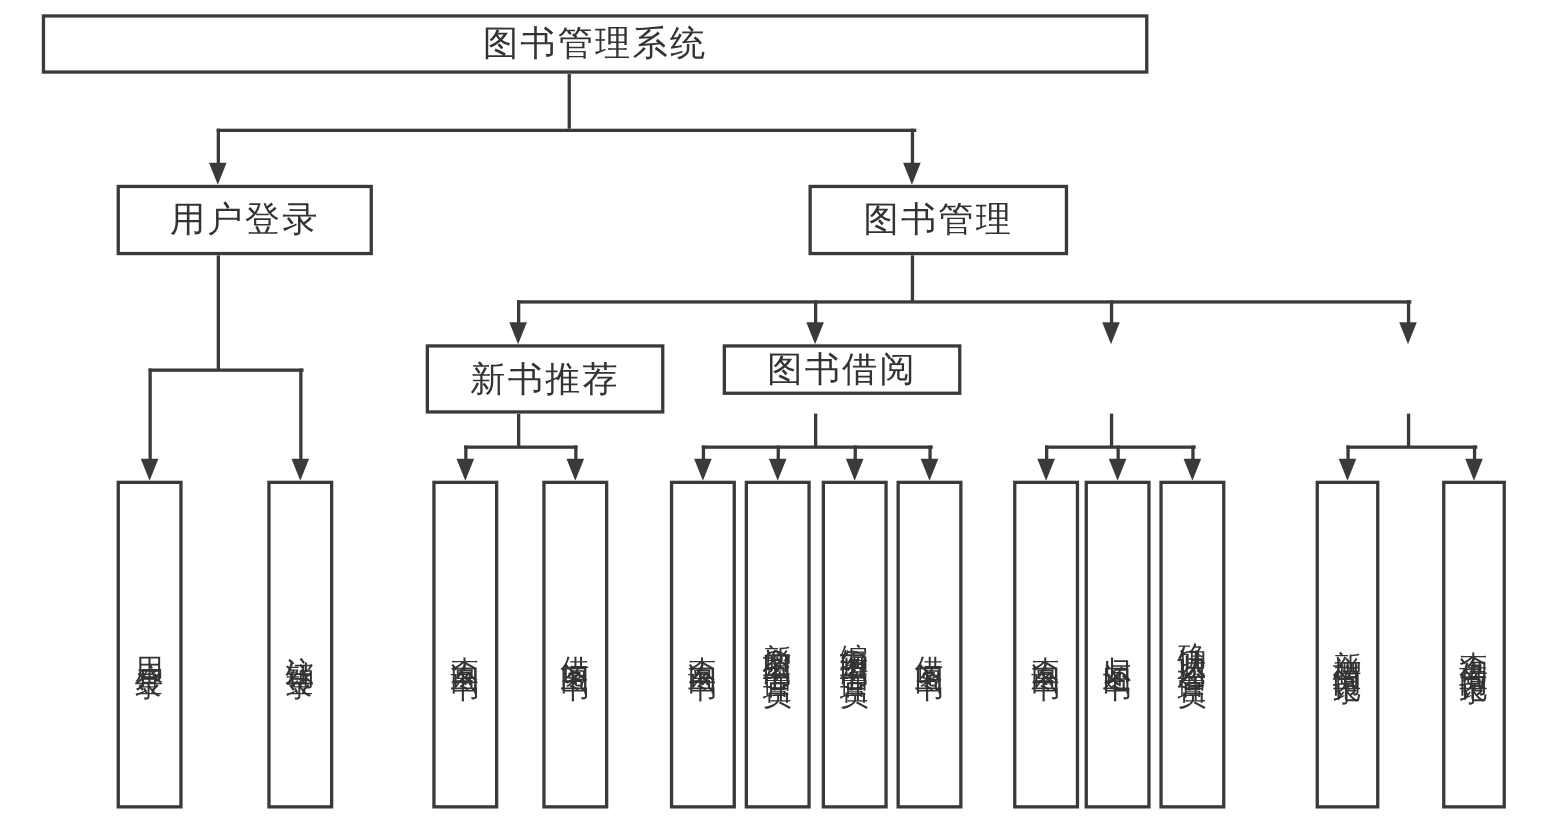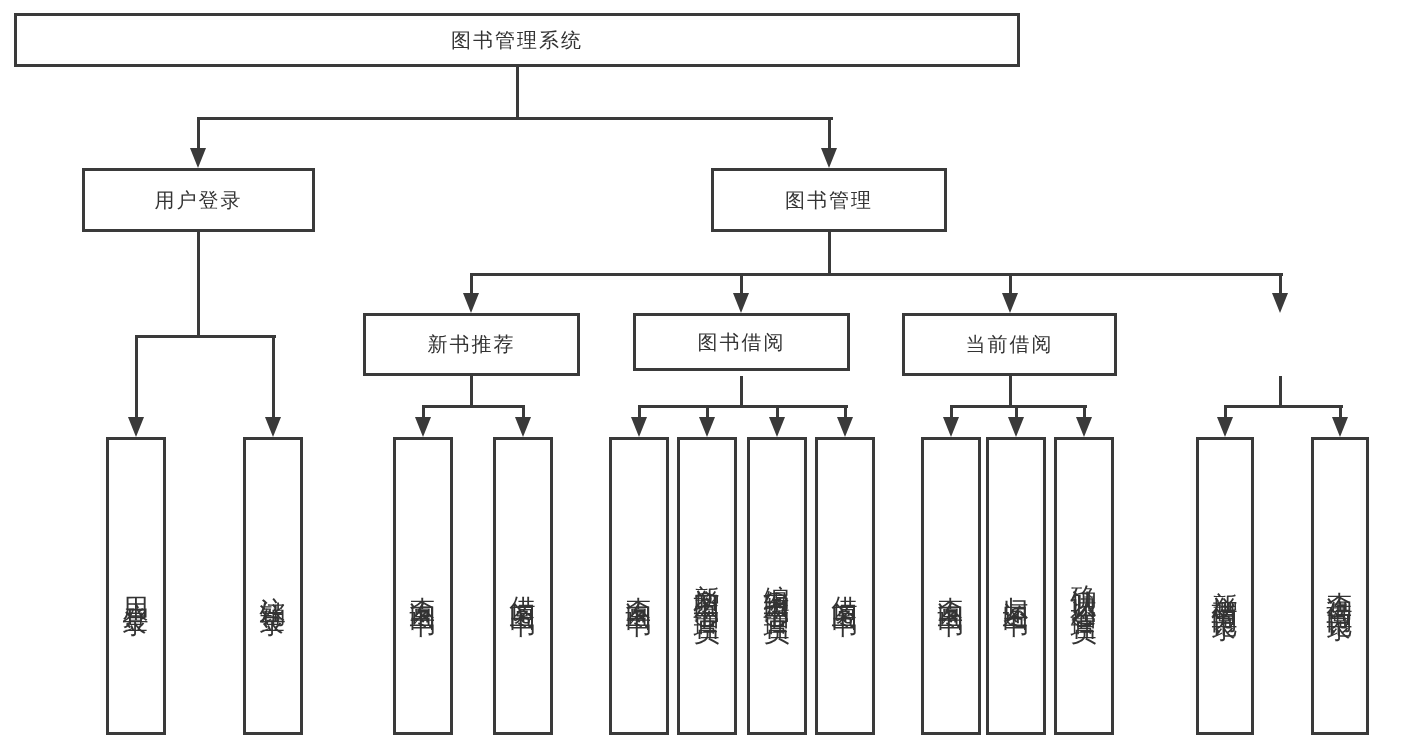--- a/index.html
+++ b/index.html
@@ -20,23 +20,24 @@
     position:absolute;
     box-sizing:border-box;
     border:3px solid var(--line);
     background:var(--bg);
     color:var(--text);
     display:flex;
     align-items:center;
     justify-content:center;
   }
   .hbox{
-    font-size:20px;
+    font-size:32px;
     letter-spacing:2px;
     white-space:nowrap;
+    margin-left:24px;
   }
   .vbox{
     writing-mode:vertical-rl;
     text-orientation:mixed;
     font-size:26px;
     letter-spacing:5px;
     line-height:1;
   }
   .cline{
     position:absolute;
@@ -119,22 +120,21 @@
       <div class="arrow" style="left: 1217px; top: 417px;"></div>
       <div class="arrow" style="left: 1332px; top: 417px;"></div>
     </div>
 
   <div class="node hbox" style="left:14px;top:13px;width:1006px;height:54px">图书管理系统</div>
 
   <div class="node hbox" style="left:82px;top:168px;width:233px;height:64px">用户登录</div>
   <div class="node hbox" style="left:363px;top:313px;width:217px;height:63px">新书推荐</div>
 
   <div class="node hbox" style="left:711px;top:168px;width:236px;height:64px">图书管理</div>
-  <div class="node hbox" style="left:633px;top:313px;width:217px;height:58px">图书借阅</div>
-  <div class="node hbox" style="left:902px;top:313px;width:215px;height:63px">当前借阅</div>
+  <div class="node hbox" style="left:633px;top:313px;width:217px;height:46px">图书借阅</div>
 
   <div class="node vbox" style="left:106px;top:437px;width:60px;height:298px">用户登录</div>
   <div class="node vbox" style="left:243px;top:437px;width:60px;height:298px">注销登录</div>
 
   <div class="node vbox" style="left:393px;top:437px;width:60px;height:298px">查询图书</div>
   <div class="node vbox" style="left:493px;top:437px;width:60px;height:298px">借阅图书</div>
 
   <div class="node vbox" style="left:609px;top:437px;width:60px;height:298px">查询图书</div>
   <div class="node vbox" style="left:677px;top:437px;width:60px;height:298px">新增图书（管理员）</div>
   <div class="node vbox" style="left:747px;top:437px;width:60px;height:298px">编辑图书（管理员）</div>

